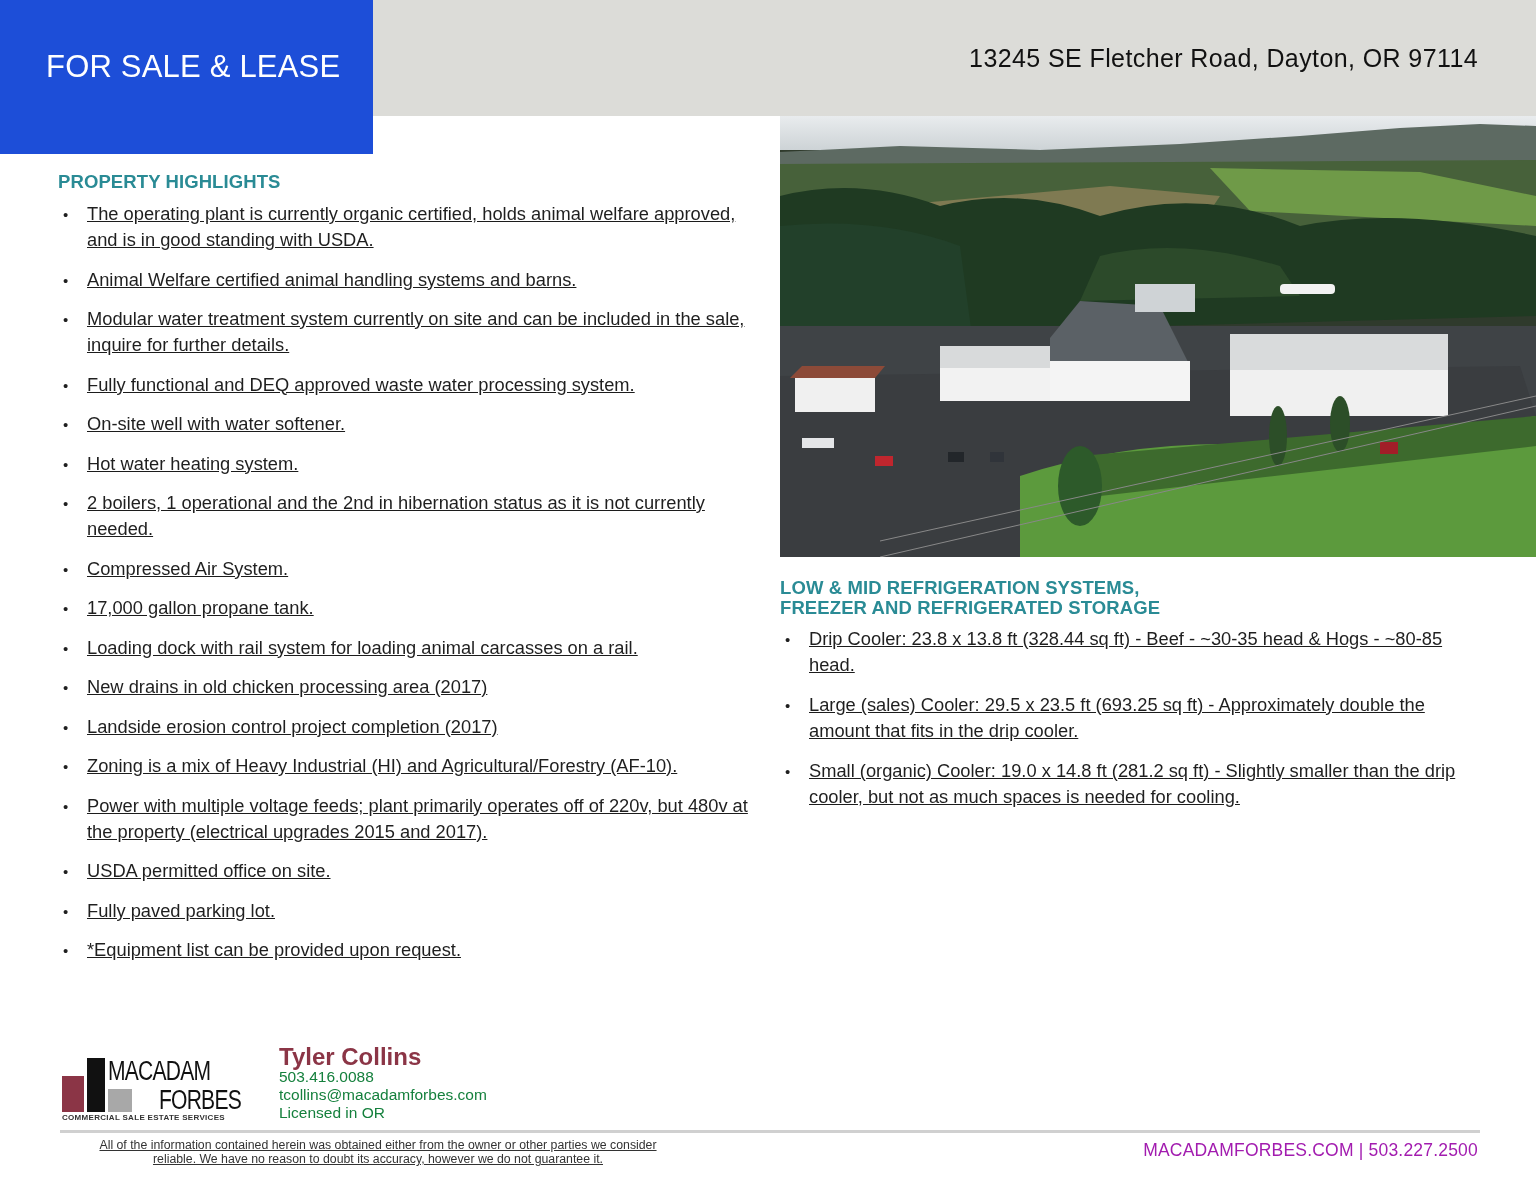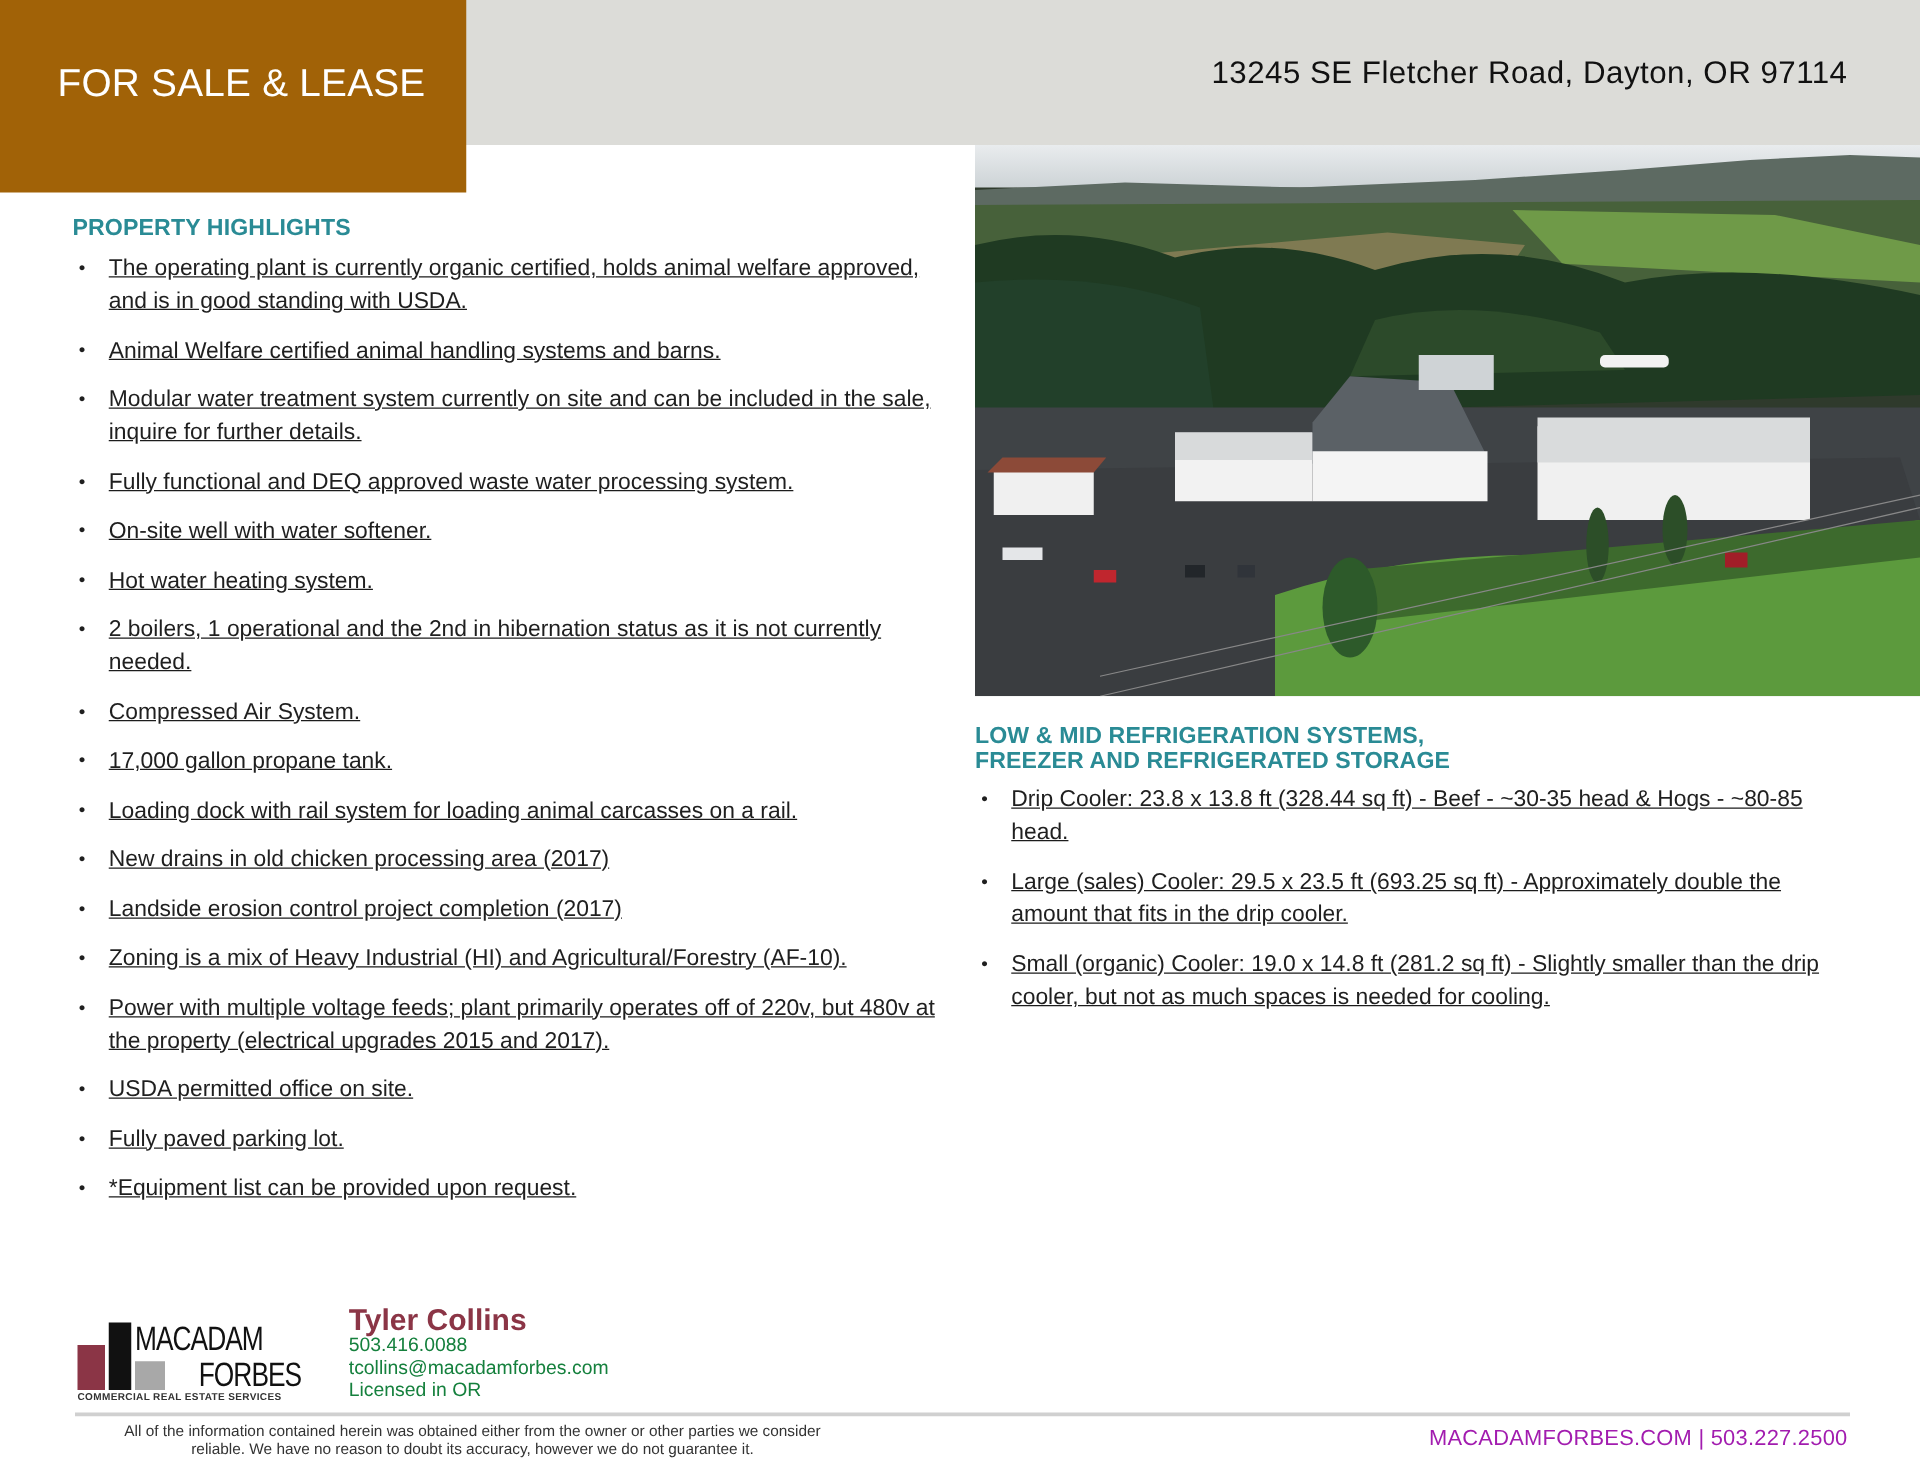--- a/index.html
+++ b/index.html
@@ -1,20 +1,20 @@
 <!DOCTYPE html>
 <html><head>
 <meta charset="utf-8">
 <style>
   * { box-sizing: border-box; margin: 0; padding: 0; }
   html, body { width: 1536px; height: 1187px; background: #ffffff; overflow: hidden; }
   body { position: relative; font-family: "Liberation Sans", sans-serif; color: #1c1c1c; }
 
   .top-band { position: absolute; left: 0; top: 0; width: 1536px; height: 116px; background: #dcdcd8; }
-  .sale-box { position: absolute; left: 0; top: 0; width: 373px; height: 154px; background: #a16207; }
+  .sale-box { position: absolute; left: 0; top: 0; width: 373px; height: 154px; background: #1d4ed8; }
   .sale-title { position: absolute; left: 46px; top: 49px; font-size: 31px; color: #ffffff; letter-spacing: 0.2px; font-weight: normal; }
   .address { position: absolute; right: 58px; top: 44px; font-size: 25px; color: #111; letter-spacing: 0.4px; }
 
   .section-title { color: #2a8b95; font-weight: bold; font-size: 18.5px; letter-spacing: 0.1px; line-height: 20px; }
   .highlights-title { position: absolute; left: 58px; top: 172px; }
 
   ul.bullets { list-style: none; text-decoration: underline; }
   ul.bullets li { position: relative; padding-left: 29px; font-size: 18.3px; line-height: 26px; color: #1f1f1f; }
   ul.bullets li::before { content: "•"; position: absolute; left: 5px; top: 1px; font-size: 15px; }
 
@@ -33,21 +33,21 @@
   .logo .bar-gray { position: absolute; left: 46px; top: 33px; width: 24px; height: 23px; background: #a8a8a8; }
   .logo .name1 { position: absolute; left: 46px; top: 0px; font-size: 27px; font-family: "Liberation Sans", sans-serif; color: #111; letter-spacing: -1px; transform: scaleX(0.78); transform-origin: left; }
   .logo .name2 { position: absolute; left: 97px; top: 29px; font-size: 27px; color: #111; letter-spacing: -1px; transform: scaleX(0.78); transform-origin: left; }
   .logo .tag { position: absolute; left: 0; top: 57px; font-size: 8px; color: #333; font-weight: bold; letter-spacing: 0.3px; white-space: nowrap; }
 
   .agent { position: absolute; left: 279px; top: 1046px; line-height: 18px; }
   .agent .name { font-size: 24px; font-weight: bold; color: #8b3546; line-height: 22px; }
   .agent .line { font-size: 15.5px; color: #15803d; }
 
   .footer-rule { position: absolute; left: 60px; top: 1130px; width: 1420px; height: 3px; background: #d0d0d0; }
-  .disclaimer { position: absolute; left: 58px; top: 1138px; width: 640px; font-size: 12.3px; line-height: 14px; color: #333; text-align: center; }
+  .disclaimer { position: absolute; left: 58px; top: 1138px; width: 640px; font-size: 12.3px; line-height: 14px; color: #333; text-align: center; text-decoration: underline; }
   .footer-right { position: absolute; right: 58px; top: 1140px; font-size: 17.5px; color: #a21caf; letter-spacing: 0.2px; }
 </style>
 </head>
 <body>
 
 <div class="top-band"></div>
 <div class="sale-box">
   <div class="sale-title">FOR SALE &amp; LEASE</div>
 </div>
 <div class="address">13245 SE Fletcher Road, Dayton, OR 97114</div>
@@ -126,21 +126,21 @@
   <li>Large (sales) Cooler: 29.5 x 23.5 ft (693.25 sq ft) - Approximately double the amount that fits in the drip cooler.</li>
   <li>Small (organic) Cooler: 19.0 x 14.8 ft (281.2 sq ft) - Slightly smaller than the drip cooler, but not as much spaces is needed for cooling.</li>
 </ul>
 
 <div class="logo">
   <div class="bar-red"></div>
   <div class="bar-black"></div>
   <div class="bar-gray"></div>
   <div class="name1">MACADAM</div>
   <div class="name2">FORBES</div>
-  <div class="tag">COMMERCIAL REAL ESTATE SERVICES</div>
+  <div class="tag">COMMERCIAL SALE ESTATE SERVICES</div>
 </div>
 
 <div class="agent">
   <div class="name">Tyler Collins</div>
   <div class="line">503.416.0088</div>
   <div class="line">tcollins@macadamforbes.com</div>
   <div class="line">Licensed in OR</div>
 </div>
 
 <div class="footer-rule"></div>

